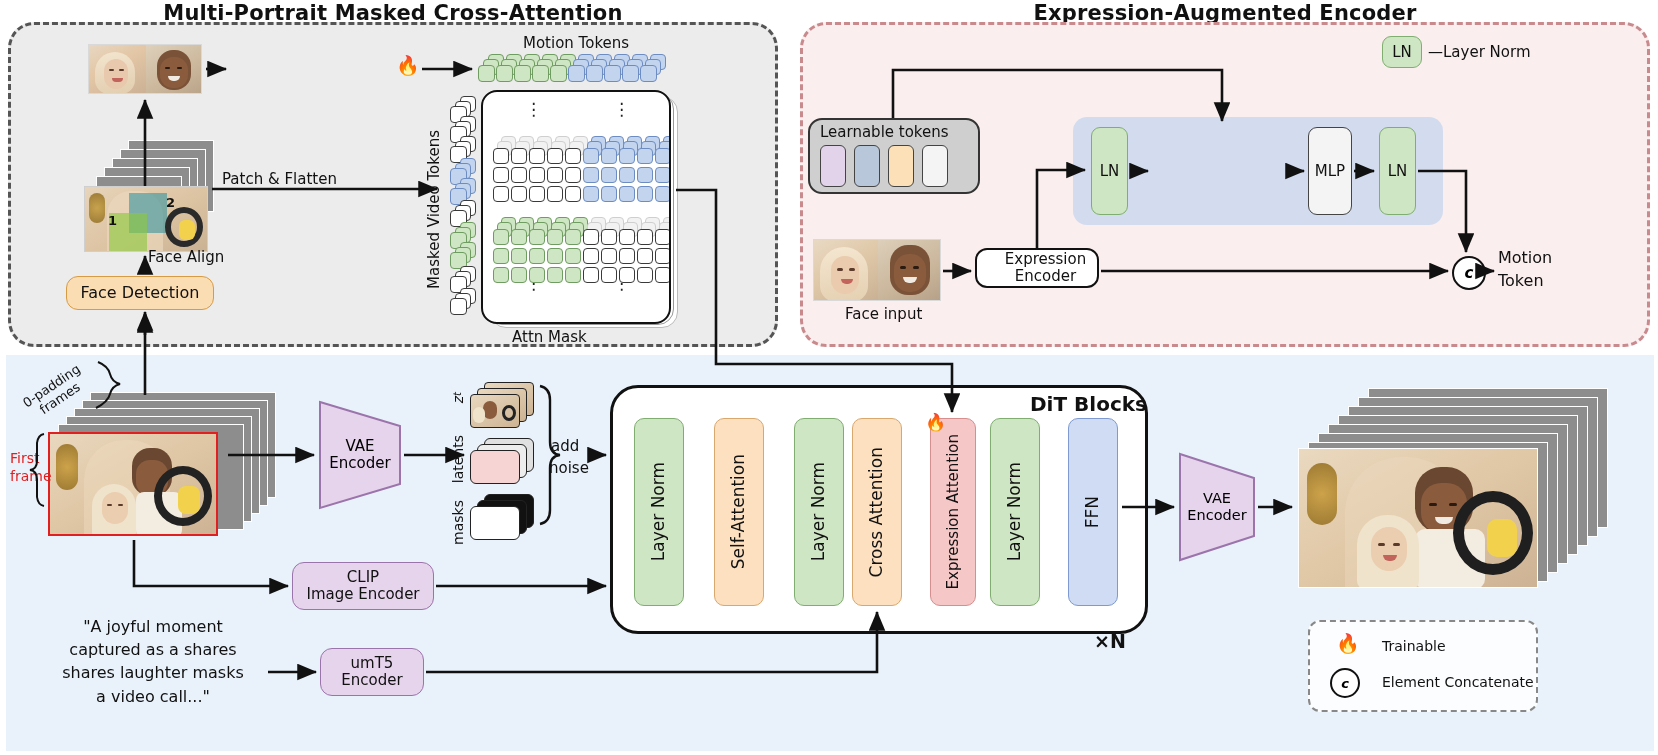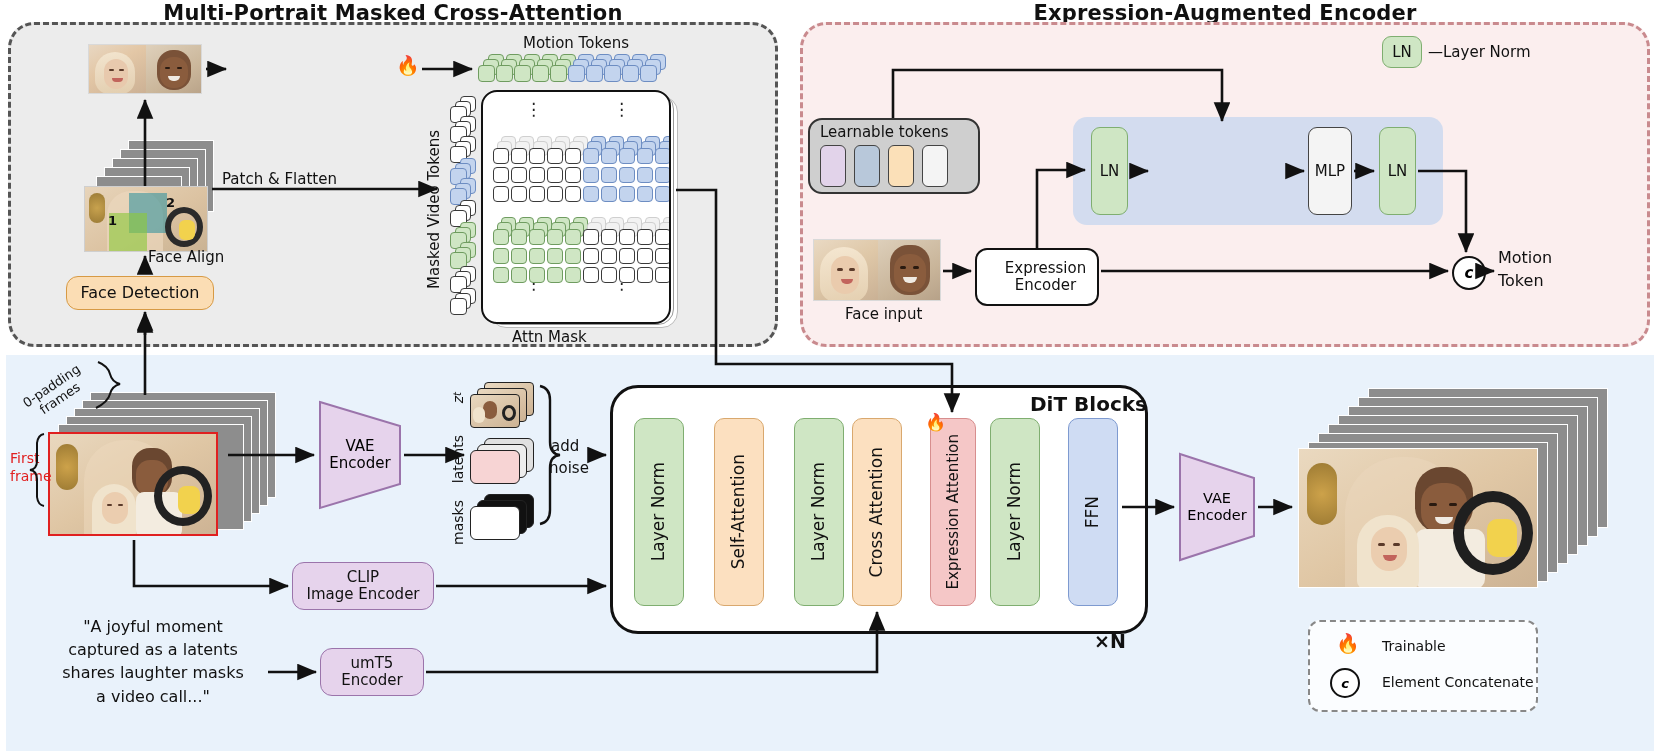--- a/index.html
+++ b/index.html
@@ -328,21 +328,21 @@
     <div style="position:absolute;left:64px;top:0;width:64px;height:62px;
                 background:linear-gradient(150deg,#ddcfba 0%,#c9b59a 60%,#b5a087 100%);"></div>
     <div style="position:absolute;left:76px;top:5px;width:40px;height:50px;border-radius:18px;background:#7a5238;"></div>
     <div style="position:absolute;left:80px;top:14px;width:32px;height:38px;border-radius:15px;background:#8a5c3d;"></div>
     <div style="position:absolute;left:86px;top:26px;width:6px;height:2.5px;background:#2a1a10;border-radius:2px;"></div>
     <div style="position:absolute;left:99px;top:26px;width:6px;height:2.5px;background:#2a1a10;border-radius:2px;"></div>
     <div style="position:absolute;left:89px;top:37px;width:14px;height:6px;border-radius:0 0 8px 8px;background:#f0eae2;"></div>
   </div>
   <div class="lbl" style="left:845px;top:305px;font-size:15px;">Face input</div>
 
-  <div class="box whitebox" style="left:975px;top:248px;width:124px;height:58px;font-size:15px;flex-direction:column;padding-left:17px;">
+  <div class="box whitebox" style="left:975px;top:248px;width:124px;height:40px;font-size:15px;flex-direction:column;padding-left:17px;">
     <span>Expression</span>
     <span>Encoder</span>
   </div>
 
   <div class="cnode" style="left:1452px;top:256px;">
     <span>c</span>
   </div>
   <div class="lbl" style="left:1498px;top:248px;font-size:16px;">Motion</div>
   <div class="lbl" style="left:1498px;top:271px;font-size:16px;">Token</div>
 
@@ -423,21 +423,21 @@
   <div class="lbl" style="left:551px;top:437px;font-size:15px;">add</div>
   <div class="lbl" style="left:549px;top:459px;font-size:15px;">noise</div>
 
   <div class="box purplebox" style="left:292px;top:562px;width:142px;height:48px;font-size:15px;flex-direction:column;">
     <span>CLIP</span>
     <span>Image Encoder</span>
   </div>
 
   <div class="lbl" style="left:38px;top:615px;width:230px;text-align:center;font-size:16px;line-height:1.45;">
     <div>"A joyful moment</div>
-    <div>captured as a latents</div>
+    <div>captured as a shares</div>
     <div>shares laughter masks</div>
     <div>a video call..."</div>
   </div>
 
   <div class="box purplebox" style="left:320px;top:648px;width:104px;height:48px;font-size:15px;flex-direction:column;">
     <span>umT5</span>
     <span>Encoder</span>
   </div>
 
   <div class="abs" style="left:610px;top:385px;width:532px;height:243px;background:#fff;border:3px solid #111;border-radius:28px;"></div>

